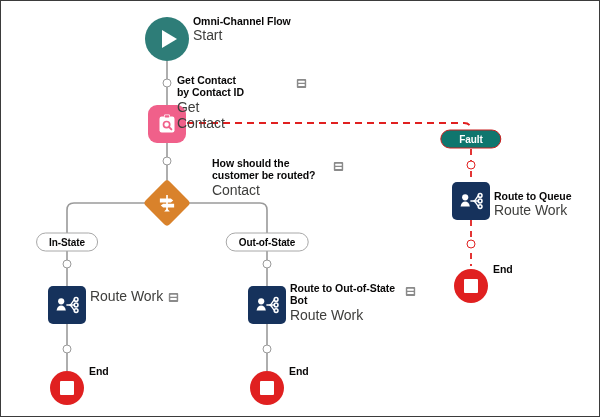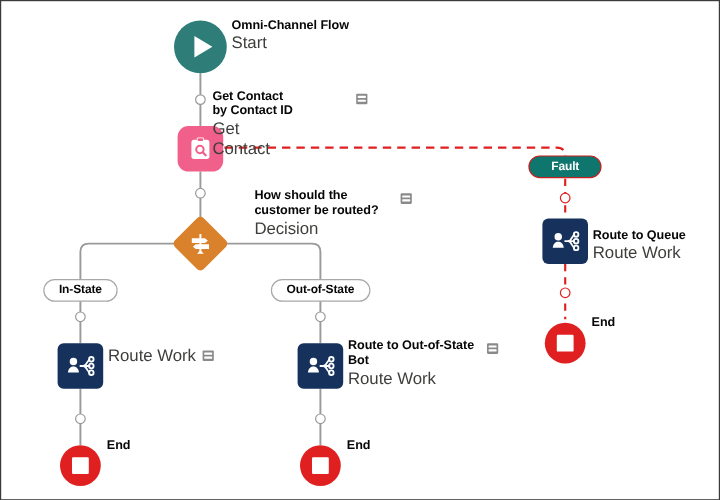--- a/index.html
+++ b/index.html
@@ -255,21 +255,21 @@
           <path d="M4.2 7.2 H16.2 L18.8 9.3 L16.2 11.4 H4.2 Z" fill="#ffffff"></path>
           <path d="M19.8 12.7 H7.8 L5.2 14.8 L7.8 16.9 H19.8 Z" fill="#ffffff"></path>
           <path d="M12 18.1 L15.1 21.2 H8.9 Z" fill="#ffffff"></path>
         </svg>
       </div>
     </div>
   </div>
   <div class="lbl" style="left:192px; top:156px; width:140px;margin-left:19px;">
     <div class="txt" style="max-width:110px;">
       <span class="title">How should the customer be routed?</span>
-      <span class="sub">Decision</span>
+      <span class="sub">Contact</span>
     </div>
     <span class="note-ico" style="margin-left:6px;">
       <svg width="11" height="11" viewBox="0 0 12 12">
         <rect x="0.9" y="1.2" width="10.2" height="9.6" rx="1" fill="#8a8a8a"></rect>
         <rect x="2.4" y="3.1" width="7.2" height="2" rx="0.5" fill="#ffffff"></rect>
         <rect x="2.4" y="6.6" width="7.2" height="2" rx="0.5" fill="#ffffff"></rect>
       </svg>
     </span>
   </div>
 

